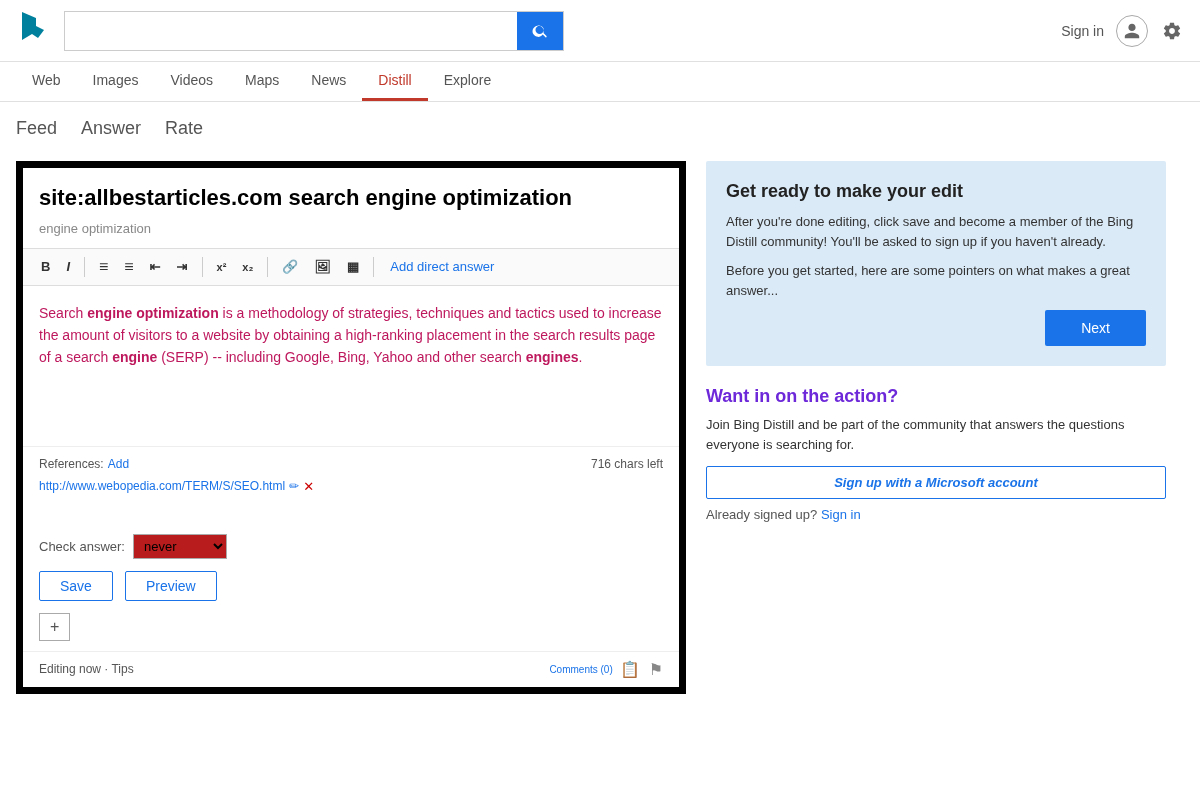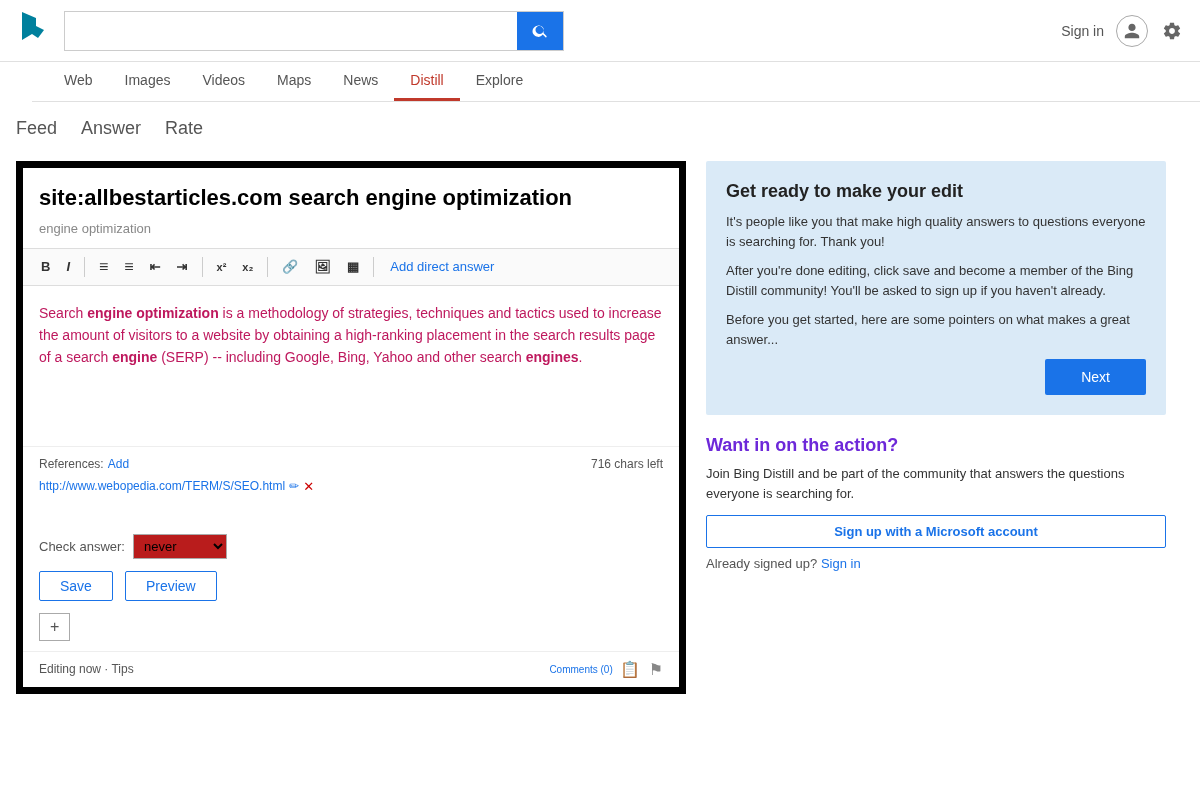--- a/index.html
+++ b/index.html
@@ -10,21 +10,21 @@
     .search-bar-container { flex: 1; max-width: 500px; display: flex; align-items: center; border: 1px solid #ccc; }
     .search-input { flex: 1; border: none; outline: none; padding: 8px 12px; font-size: 16px; height: 38px; }
     .search-btn { background: #1a73e8; border: none; padding: 8px 14px; cursor: pointer; height: 38px; display: flex; align-items: center; }
     .search-btn svg { width: 18px; height: 18px; fill: white; }
     .header-right { margin-left: auto; display: flex; align-items: center; gap: 12px; }
     .sign-in-link { color: #555; font-size: 14px; cursor: pointer; text-decoration: none; }
     .user-icon { width: 32px; height: 32px; border-radius: 50%; border: 1px solid #aaa; display: flex; align-items: center; justify-content: center; cursor: pointer; }
     .gear-icon { width: 24px; height: 24px; display: flex; align-items: center; justify-content: center; cursor: pointer; color: #666; }
 
     
-    .nav { display: flex; gap: 0; padding: 0 16px; border-bottom: 1px solid #e0e0e0; margin-left: 32px; }
+    .nav { display: flex; gap: 0; padding: 0 16px; border-bottom: 1px solid #e0e0e0; }
     .nav-item { padding: 10px 16px; font-size: 14px; color: #555; cursor: pointer; text-decoration: none; border-bottom: 3px solid transparent; }
     .nav-item.active { color: #c0392b; border-bottom: 3px solid #c0392b; font-weight: normal; }
 
     
     .sub-nav { display: flex; gap: 0; padding: 10px 16px 0; }
     .sub-nav-item { padding: 6px 12px; font-size: 18px; color: #555; cursor: pointer; font-weight: normal; }
     .sub-nav-item:first-child { padding-left: 0; }
 
     
     .main { display: flex; padding: 16px; gap: 20px; }
@@ -59,21 +59,21 @@
     
     .right-panel { width: 460px; display: flex; flex-direction: column; gap: 16px; }
     .info-box { background: #daeaf7; padding: 20px; border-radius: 2px; }
     .info-box-title { font-size: 18px; font-weight: bold; color: #222; margin-bottom: 10px; }
     .info-box-text { font-size: 13px; color: #333; line-height: 1.5; margin-bottom: 10px; }
     .next-btn { background: #1a73e8; color: #fff; border: none; padding: 10px 36px; cursor: pointer; font-size: 14px; border-radius: 2px; display: block; margin-left: auto; }
 
     .action-section { padding: 4px 0; }
     .action-section-title { font-size: 18px; font-weight: bold; color: #6d28d9; margin-bottom: 8px; }
     .action-section-text { font-size: 13px; color: #333; line-height: 1.5; margin-bottom: 12px; }
-    .ms-btn { border: 1px solid #1a73e8; color: #1a73e8; background: #fff; padding: 8px 14px; cursor: pointer; font-size: 13px; font-weight: bold; border-radius: 2px; display: block; width: 100%; text-align: center; margin-bottom: 8px; }
+    .ms-btn { border: 1px solid #1a73e8; color: #1a73e8; background: #fff; padding: 8px 14px; cursor: pointer; font-size: 13px; font-weight: bold; border-radius: 2px; display: block; width: 100%; text-align: center; margin-bottom: 8px; font-style: italic; }
     .sign-in-small { font-size: 13px; color: #555; }
     .sign-in-small a { color: #1a73e8; text-decoration: none; }
 
     
     .bing-b { font-size: 30px; font-weight: 900; color: #00809d; font-style: italic; line-height: 1; display: inline-block; }
   </style>
 </head>
 <body>
 
 <div class="header">
@@ -181,21 +181,20 @@
         <a class="comments-link">Comments (0)</a>
         <span class="status-icon">📋</span>
         <span class="status-icon">⚑</span>
       </div>
     </div>
   </div>
 
   <div class="right-panel">
     <div class="info-box">
       <div class="info-box-title">Get ready to make your edit</div>
-      <div class="info-box-text">It's people like you that make high quality answers to questions everyone is searching for. Thank you!</div>
       <div class="info-box-text">After you're done editing, click save and become a member of the Bing Distill community! You'll be asked to sign up if you haven't already.</div>
       <div class="info-box-text">Before you get started, here are some pointers on what makes a great answer...</div>
       <button class="next-btn">Next</button>
     </div>
 
     <div class="action-section">
       <div class="action-section-title">Want in on the action?</div>
       <div class="action-section-text">Join Bing Distill and be part of the community that answers the questions everyone is searching for.</div>
       <button class="ms-btn">Sign up with a Microsoft account</button>
       <div class="sign-in-small">

